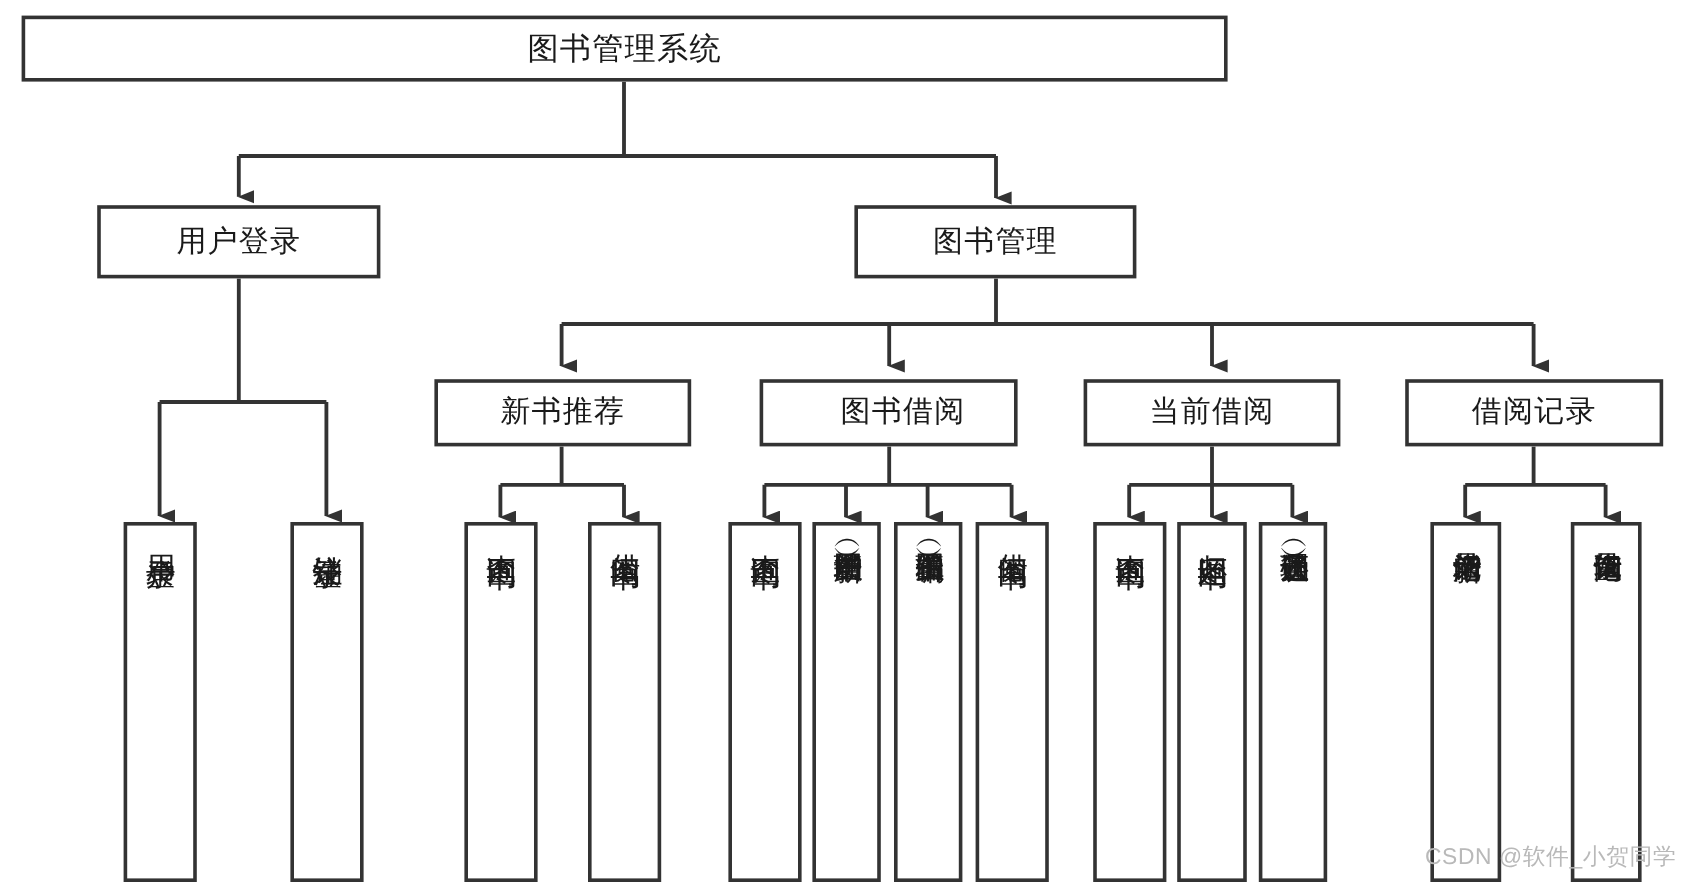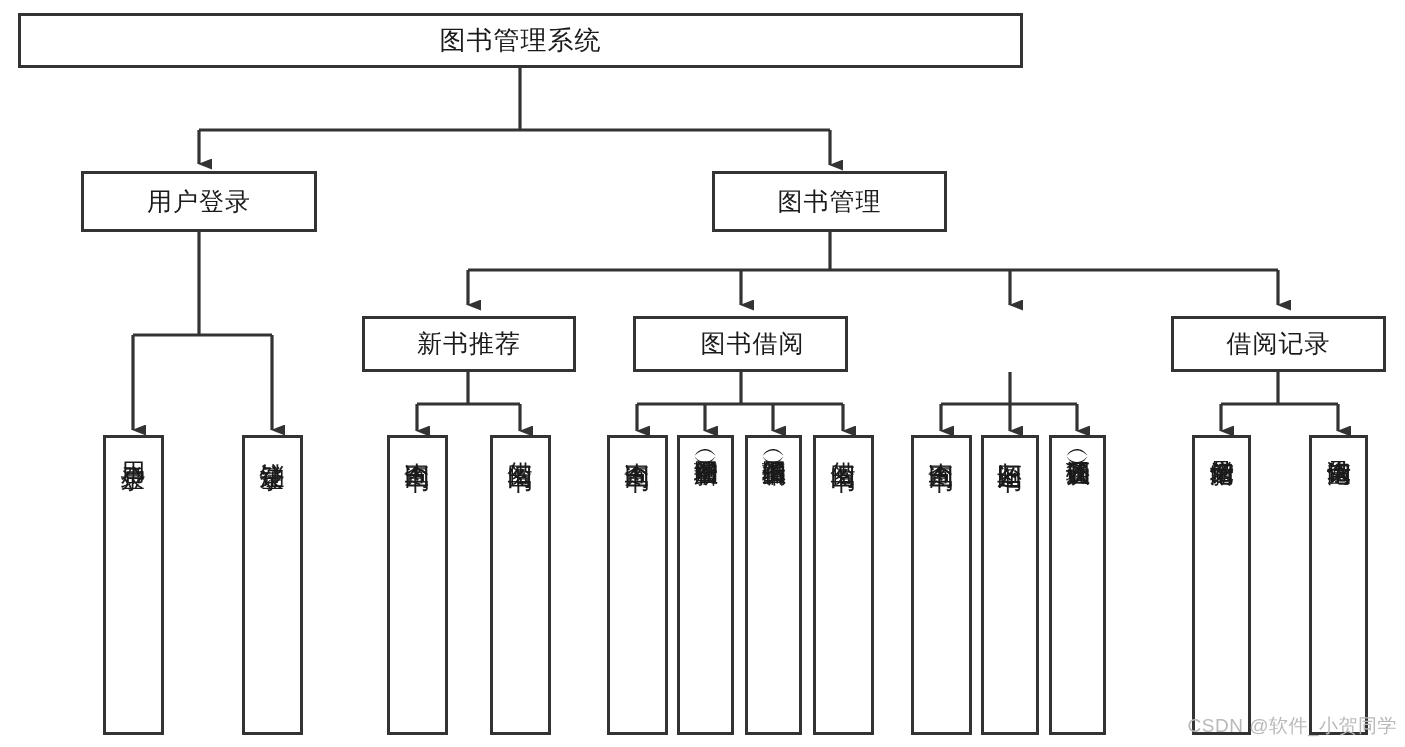--- a/index.html
+++ b/index.html
@@ -60,21 +60,21 @@
     text-align: start;
   }
   .vtext.tight {
     font-size: 24px;
     letter-spacing: 0px;
     line-height: 1.2;
   }
   .watermark {
     position: absolute;
     right: 8px;
-    bottom: 8px;
+    bottom: 20px;
     font-size: 19px;
     color: #b9b9b9;
     letter-spacing: 0.5px;
     white-space: nowrap;
     font-family: "Liberation Sans", "DejaVu Sans", sans-serif;
   }
 </style>
 </head>
 <body>
 
@@ -144,20 +144,23 @@
   </div>
 
   <div class="node node-h" style="left:362px; top:316px; width:214px; height:56px;align-items:center;">
     <span>新书推荐</span>
   </div>
 
   <div class="node node-h" style="left:633px; top:316px; width:215px; height:56px;padding-left:24px;">
     <span>图书借阅</span>
   </div>
 
+  <div class="node node-h" style="left:903px; top:316px; width:214px; height:56px;">
+    <span>当前借阅</span>
+  </div>
 
   <div class="node node-h" style="left:1171px; top:316px; width:215px; height:56px;">
     <span>借阅记录</span>
   </div>
 
   <div class="node node-v" style="left:103px; top:435px; width:61px; height:300px;">
     <span class="vtext">用户登录</span>
   </div>
 
   <div class="node node-v" style="left:242px; top:435px; width:61px; height:300px;">

